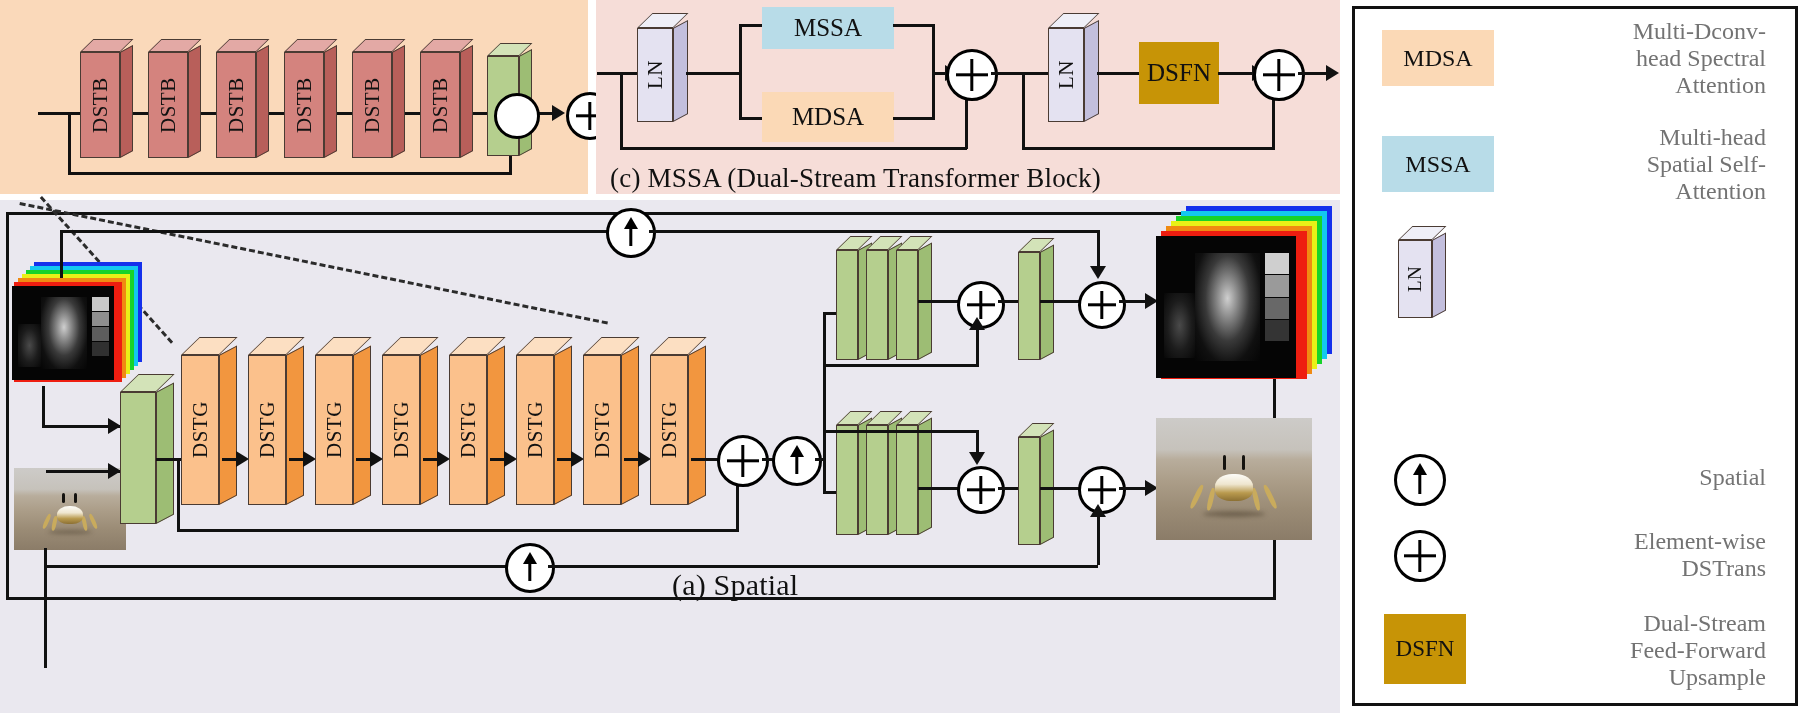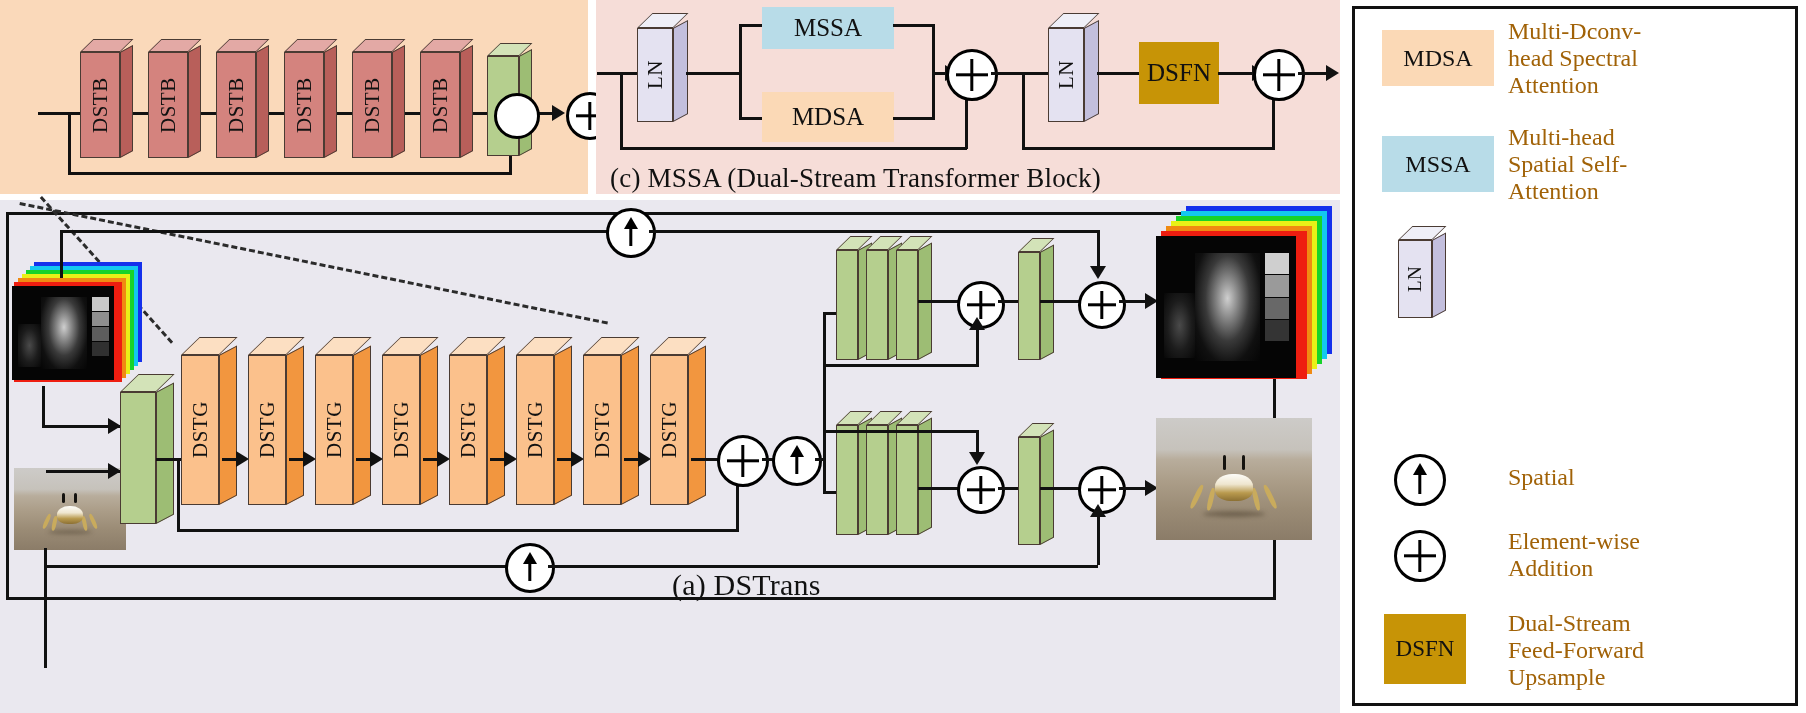--- a/index.html
+++ b/index.html
@@ -61,21 +61,21 @@
   .nef .chart{position:absolute;right:5%;top:12%;width:17%;height:62%;display:flex;flex-direction:column;gap:1px;}
   .nef .chart i{display:block;flex:1;}
 
   .crab{position:absolute;overflow:hidden;
      background:linear-gradient(#cdcbc8 0%,#c6c2bb 26%,#b8ad9c 34%,#ab9d88 52%,#9b8c76 74%,#8b7c68 100%);}
   .crab .body{position:absolute;left:38%;top:46%;width:24%;height:22%;border-radius:46% 46% 40% 40%;
      background:linear-gradient(#fdfcf8 0%,#efe6cf 38%,#b99a4e 70%,#8c7033 100%);}
   .crab .eye{position:absolute;width:3px;height:13%;background:#15130f;border-radius:2px;top:30%;}
   .crab .leg{position:absolute;background:#c9ab5d;border-radius:40%;transform-origin:top center;}
   .crab .shadow{position:absolute;left:30%;top:76%;width:40%;height:5%;background:rgba(60,48,32,.42);border-radius:50%;filter:blur(2px);}
-  .lg-text{font-size:24px;color:#a16207;line-height:1.12;text-align:left;}
+  .lg-text{font-size:24px;color:#737373;line-height:1.12;text-align:right;}
 </style>
 </head>
 <body>
 
 <div id="root">
 
   <div class="abs panel-b"></div>
 
   <div class="abs h" style="left:38px;top:112px;width:56px;"></div>
   <div class="abs v" style="left:68px;top:112px;height:62px;"></div>
@@ -206,21 +206,21 @@
 
   <div class="circ" style="left:1253px;top:49px;width:46px;height:46px;">
     <div class="plus-h"></div>
     <div class="plus-v"></div>
   </div>
   <div class="abs h" style="left:1298px;top:72px;width:34px;"></div>
   <div class="abs ah" style="left:1326px;top:65px;"></div>
 
   <div class="abs panel-a"></div>
   <div class="abs panel-a-inner"></div>
-  <div class="abs ptitle" style="left:672px;top:568px;font-size:30px;">(a) DSTrans</div>
+  <div class="abs ptitle" style="left:672px;top:568px;font-size:30px;">(a) Spatial</div>
 
   <div class="dash" style="left:20px;top:202px;width:600px;transform:rotate(11.5deg);"></div>
   <div class="dash" style="left:42px;top:196px;width:196px;transform:rotate(48deg);"></div>
 
   <div class="hsi-stack" style="left:12px;top:262px;width:130px;height:122px;">
     <div class="rgbband" style="left:22px;top:0;width:108px;height:100px;background:#1430ec;"></div>
     <div class="rgbband" style="left:18px;top:4px;width:108px;height:100px;background:#13c8ef;"></div>
     <div class="rgbband" style="left:14px;top:8px;width:108px;height:100px;background:#18d32a;"></div>
     <div class="rgbband" style="left:10px;top:12px;width:108px;height:100px;background:#e9f117;"></div>
     <div class="rgbband" style="left:6px;top:16px;width:108px;height:100px;background:#f08a12;"></div>
@@ -529,21 +529,21 @@
     </div>
     <div class="abs lg-text" style="left:126px;top:16px;width:258px;white-space:pre-line;">Spatial</div>
   </div>
 
   <div class="abs" style="left:1382px;top:524px;width:396px;height:80px;">
     <div class="circ" style="left:12px;top:6px;width:46px;height:46px;">
       <div class="plus-h"></div>
       <div class="plus-v"></div>
     </div>
     <div class="abs lg-text" style="left:126px;top:4px;width:258px;white-space:pre-line;">Element-wise
-Addition</div>
+DSTrans</div>
   </div>
 
   <div class="abs" style="left:1382px;top:608px;width:396px;height:90px;">
     <div class="rect" style="left:2px;top:6px;width:82px;height:70px;background:#c79406;font-size:23px;">
       <span>DSFN</span>
     </div>
     <div class="abs lg-text" style="left:126px;top:2px;width:258px;white-space:pre-line;">Dual-Stream
 Feed-Forward
 Upsample</div>
   </div>

